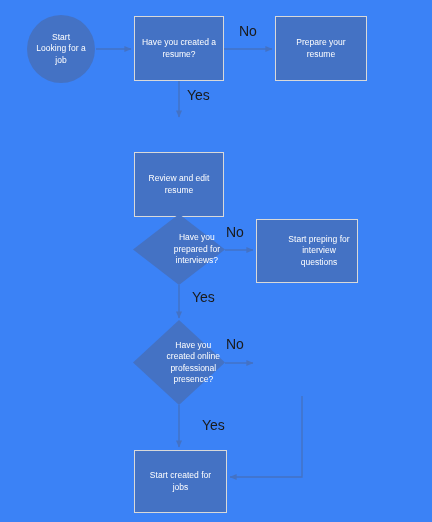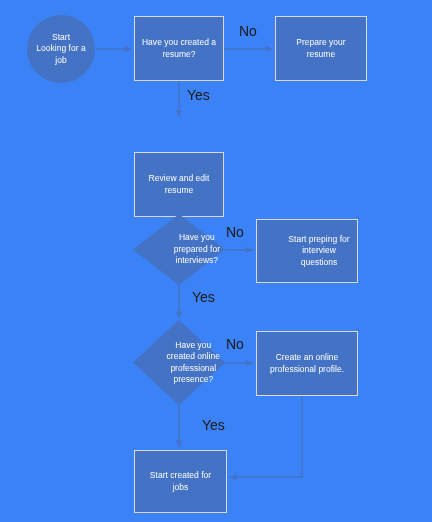--- a/index.html
+++ b/index.html
@@ -157,24 +157,20 @@
   <div class="node-diamond-wrap" style="left:133px; top:320px; width:92px; height:85px;">
     <div class="node-diamond-shape"></div>
     <div class="node-diamond-label">
       <span class="node-text">Have you
 created online
 professional
 presence?</span>
     </div>
   </div>
 
-  <div class="node node-box" style="left:256px; top:331px; width:102px; height:65px;">
-    <span class="node-text">Create an online
-professional profile.</span>
-  </div>
 
   <div class="node node-box" style="left:134px; top:450px; width:93px; height:63px;">
     <span class="node-text">Start created for
 jobs</span>
   </div>
 
   <div class="edge-label" style="left:239px; top:24px;">No</div>
 
   <div class="edge-label" style="left:187px; top:88px;">Yes</div>
 

